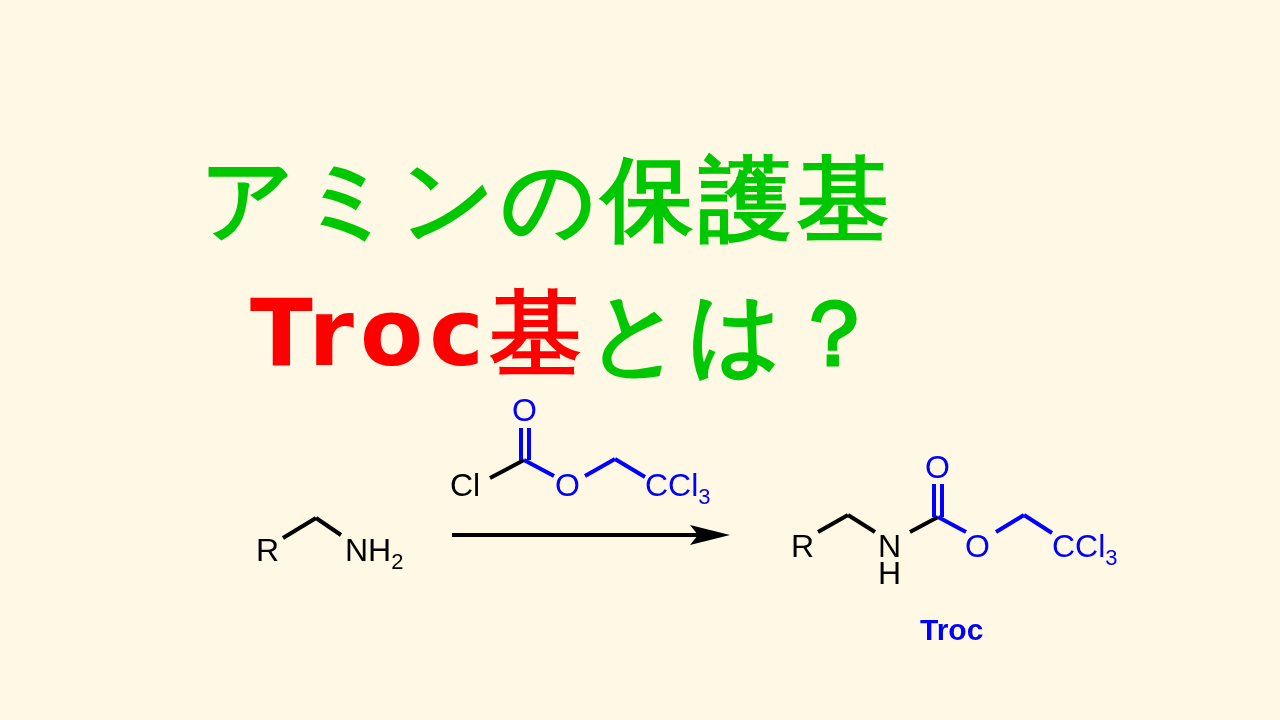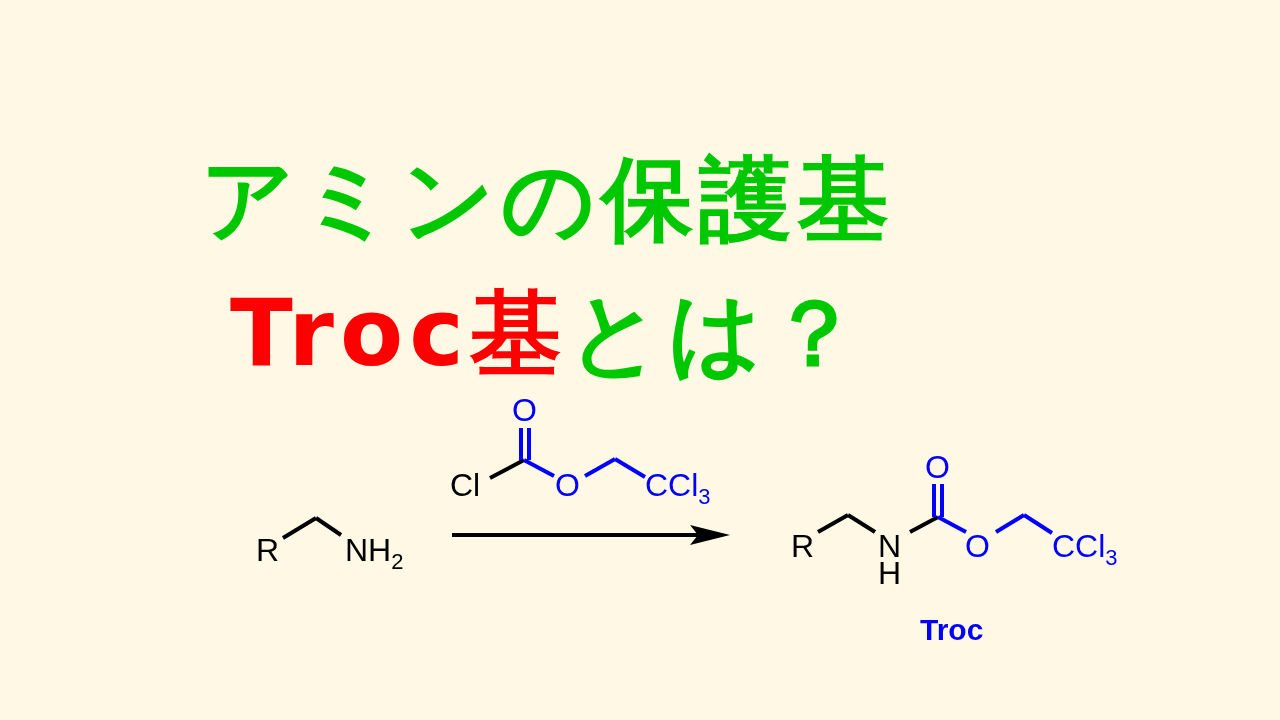--- a/index.html
+++ b/index.html
@@ -1,19 +1,19 @@
 <!DOCTYPE html>
 <html><head>
 <meta charset="utf-8">
 <style>
   html, body { margin:0; padding:0; }
   body { width:1280px; height:720px; background:#fff8e5; position:relative; overflow:hidden; font-family:"Liberation Sans", sans-serif; }
   .title { position:absolute; left:0; width:1096px; text-align:center; font-family:"DejaVu Sans", sans-serif; font-weight:bold; }
   .line1 { top:138px; font-size:92px; color:#00c800; letter-spacing:6px; }
-  .line2 { top:272px; font-size:92px; letter-spacing:6px; }
+  .line2 { top:272px; font-size:92px; letter-spacing:6px;padding-left:20px; }
   .red { color:#ff0000; }
   .green { color:#00c800; }
   svg { position:absolute; left:0; top:0; }
   .lbl { font-family:"Liberation Sans", sans-serif; font-size:32px; }
 </style>
 </head>
 <body>
 
 <div class="title line1">アミンの保護基</div>
 <div class="title line2">

